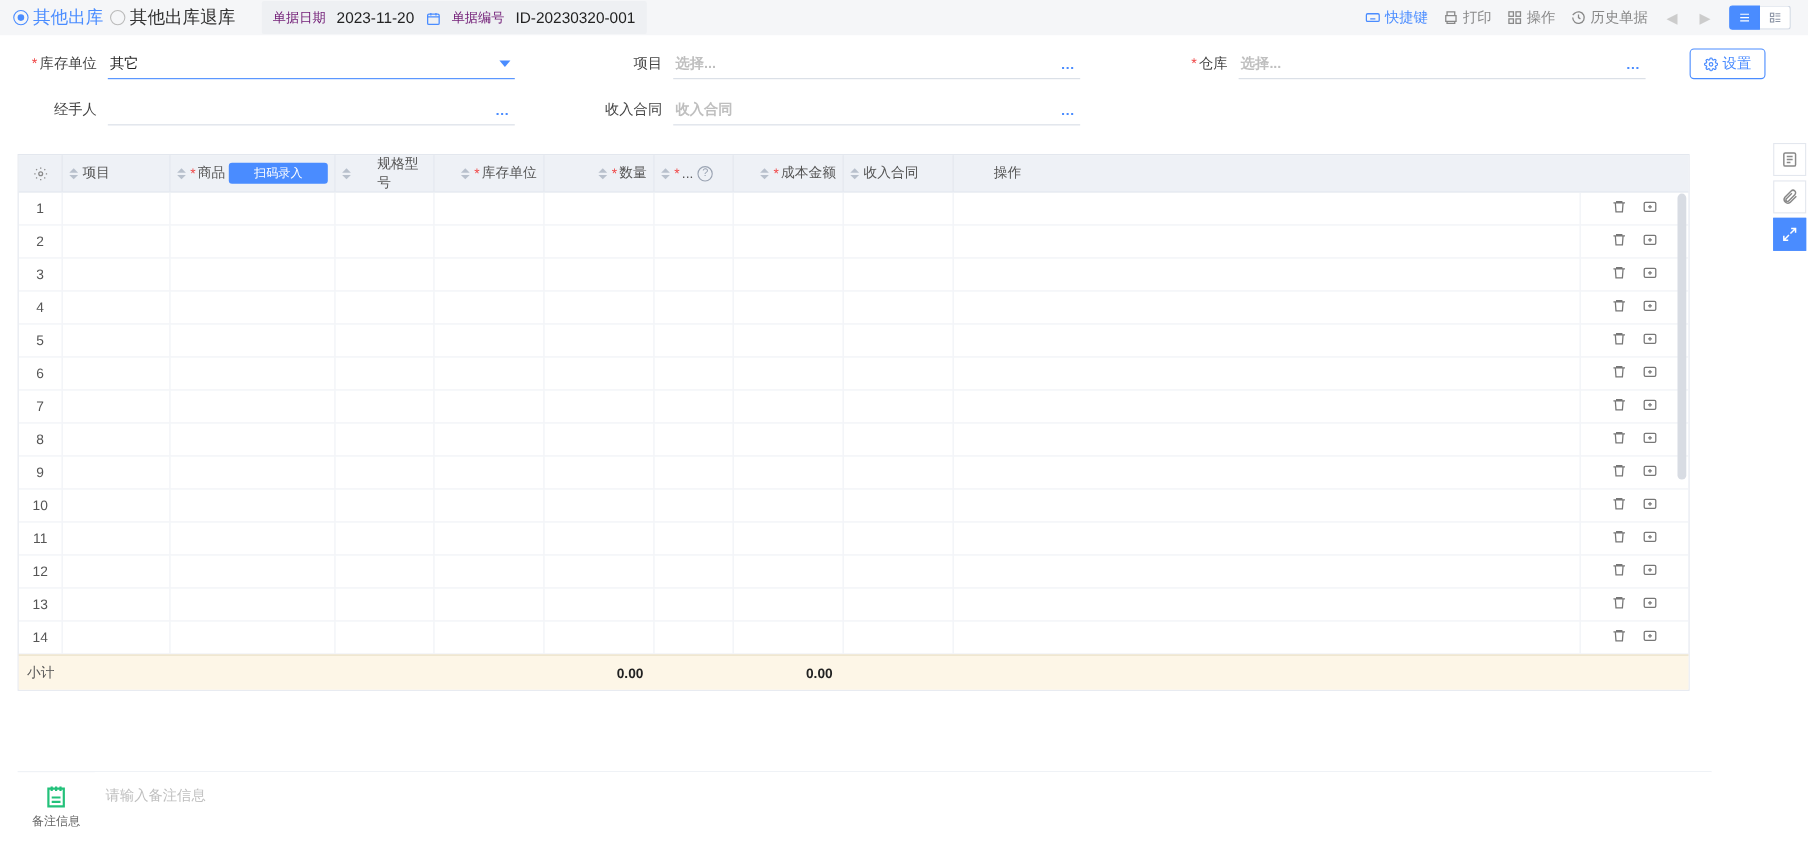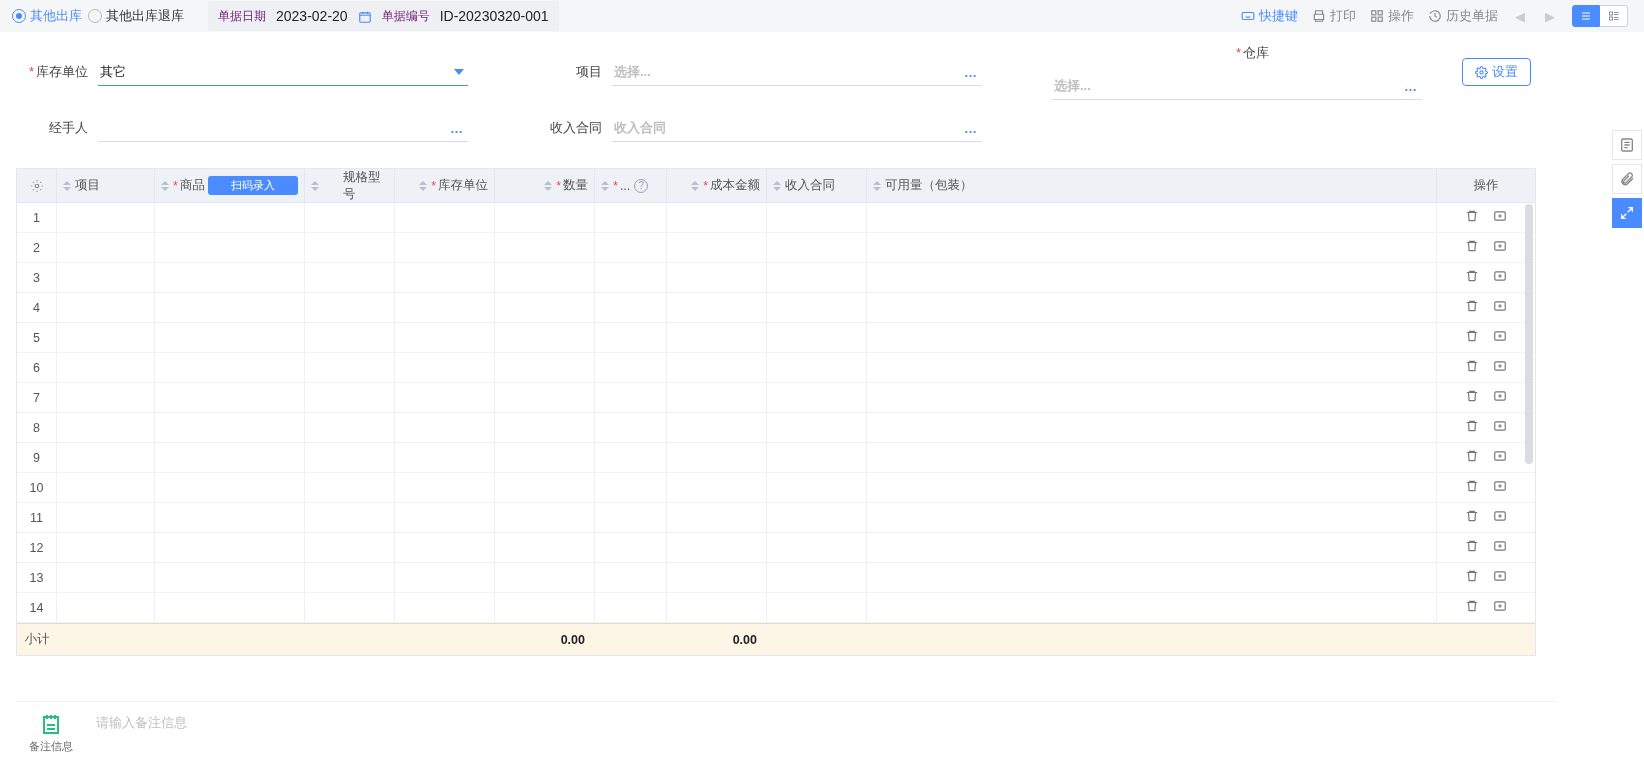--- a/index.html
+++ b/index.html
@@ -18,21 +18,21 @@
   .topbar {
     display: flex;
     align-items: center;
     height: 32px;
     padding: 0 6px;
     background: #f5f6f8;
   }
   .radio-group { display: flex; align-items: center; gap: 6px; padding-left: 6px; }
   .radio {
     display: inline-flex; align-items: center; gap: 4px; cursor: pointer;
-    font-size: 13px;
+    font-size: 16px;
   }
   .radio .circ {
     width: 14px; height: 14px; border-radius: 50%; border: 1px solid #bbb;
     display: inline-flex; align-items: center; justify-content: center;
   }
   .radio.checked .circ { border-color: #4a8cff; }
   .radio.checked .circ::after {
     content: ""; width: 6px; height: 6px; border-radius: 50%; background: #4a8cff;
   }
   .radio.checked span.lbl { color: #4a8cff; }
@@ -215,21 +215,21 @@
       <span class="lbl">其他出库</span>
     </label>
     <label class="radio">
       <span class="circ"></span>
       <span class="lbl">其他出库退库</span>
     </label>
   </div>
 
   <div class="meta-group">
     <span class="meta-label">单据日期</span>
-    <span class="meta-value">2023-02-20</span>
+    <span class="meta-value">2023-11-20</span>
     <span class="cal-icon">
       <svg class="icon-svg" width="14" height="14" viewBox="0 0 24 24" fill="none" stroke="currentColor" stroke-width="2">
           <rect x="3" y="5" width="18" height="16" rx="2"></rect>
           <path d="M3 9h18M8 3v4M16 3v4"></path>
         </svg>
     </span>
     <span class="meta-label">单据编号</span>
     <span class="meta-value">ID-20230320-001</span>
   </div>
 
@@ -290,21 +290,21 @@
       <div class="finput sel" style="border-bottom-color:#4a8cff;">
         <span class="val">其它</span>
       </div>
     </div>
     <div class="field" style="margin-left:30px;">
       <div class="flabel">项目</div>
       <div class="finput dots">
         <span class="ph">选择...</span>
       </div>
     </div>
-    <div class="field" style="margin-left:30px;flex-direction:column;">
+    <div class="field" style="margin-left:30px;">
       <div class="flabel"><span class="req">*</span><span>仓库</span></div>
       <div class="finput dots">
         <span class="ph">选择...</span>
       </div>
     </div>
     <button class="settings-btn">
       <svg class="icon-svg" width="13" height="13" viewBox="0 0 24 24" fill="none" stroke="currentColor" stroke-width="2">
           <circle cx="12" cy="12" r="3"></circle>
           <path d="M19.4 15a1.7 1.7 0 0 0 .34 1.87l.06.06a2 2 0 1 1-2.83 2.83l-.06-.06a1.7 1.7 0 0 0-1.87-.34 1.7 1.7 0 0 0-1 1.56V21a2 2 0 1 1-4 0v-.09a1.7 1.7 0 0 0-1-1.56 1.7 1.7 0 0 0-1.87.34l-.06.06a2 2 0 1 1-2.83-2.83l.06-.06a1.7 1.7 0 0 0 .34-1.87 1.7 1.7 0 0 0-1.56-1H3a2 2 0 1 1 0-4h.09a1.7 1.7 0 0 0 1.56-1 1.7 1.7 0 0 0-.34-1.87l-.06-.06a2 2 0 1 1 2.83-2.83l.06.06a1.7 1.7 0 0 0 1.87.34H9a1.7 1.7 0 0 0 1-1.56V3a2 2 0 1 1 4 0v.09a1.7 1.7 0 0 0 1 1.56 1.7 1.7 0 0 0 1.87-.34l.06-.06a2 2 0 1 1 2.83 2.83l-.06.06a1.7 1.7 0 0 0-.34 1.87V9a1.7 1.7 0 0 0 1.56 1H21a2 2 0 1 1 0 4h-.09a1.7 1.7 0 0 0-1.56 1z"></path>
         </svg>
@@ -365,24 +365,20 @@
       <span class="help-icon">?</span>
     </div>
     <div class="th w-cost right">
         <span class="sort"></span>
         <span class="req">*</span>
         <span>成本金额</span>
       </div>
     <div class="th w-ic">
         <span class="sort"></span>
         <span>收入合同</span>
-      </div>
-    <div class="th w-avail">
-        <span class="sort"></span>
-        <span>可用量（包装）</span>
       </div>
     <div class="th w-ops center">
         <span>操作</span>
       </div>
   </div>
 
   <div class="tbody" id="tbody">
       <div class="tr">
         <div class="td w-gear rownum">1</div>
         <div class="td w-proj"></div>

